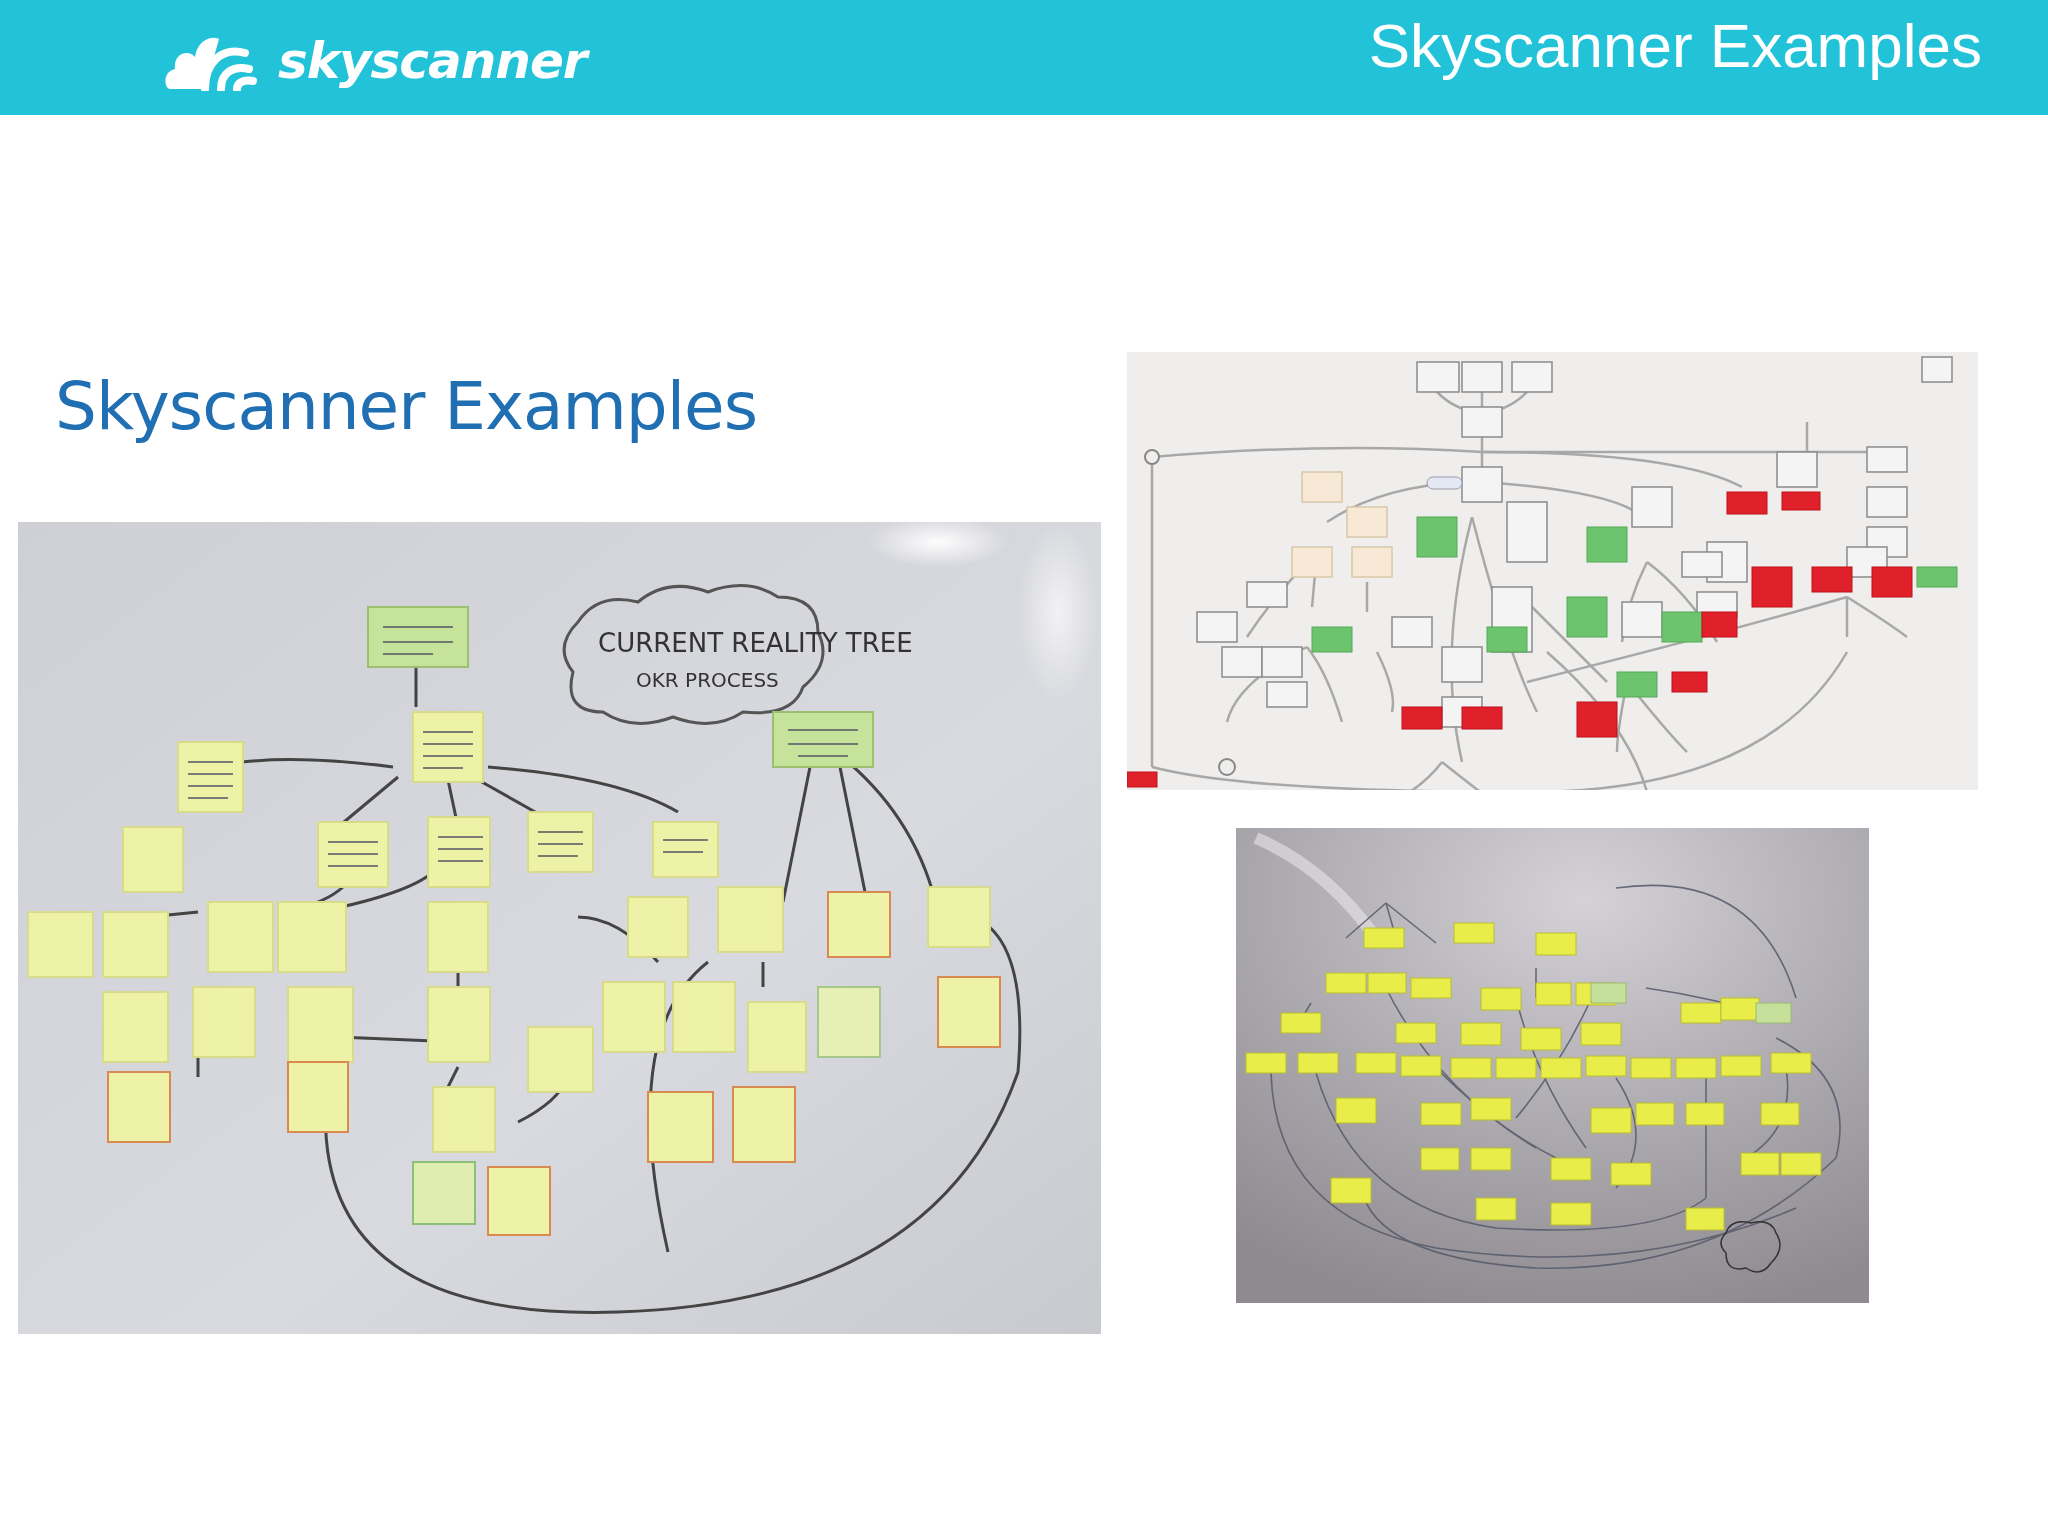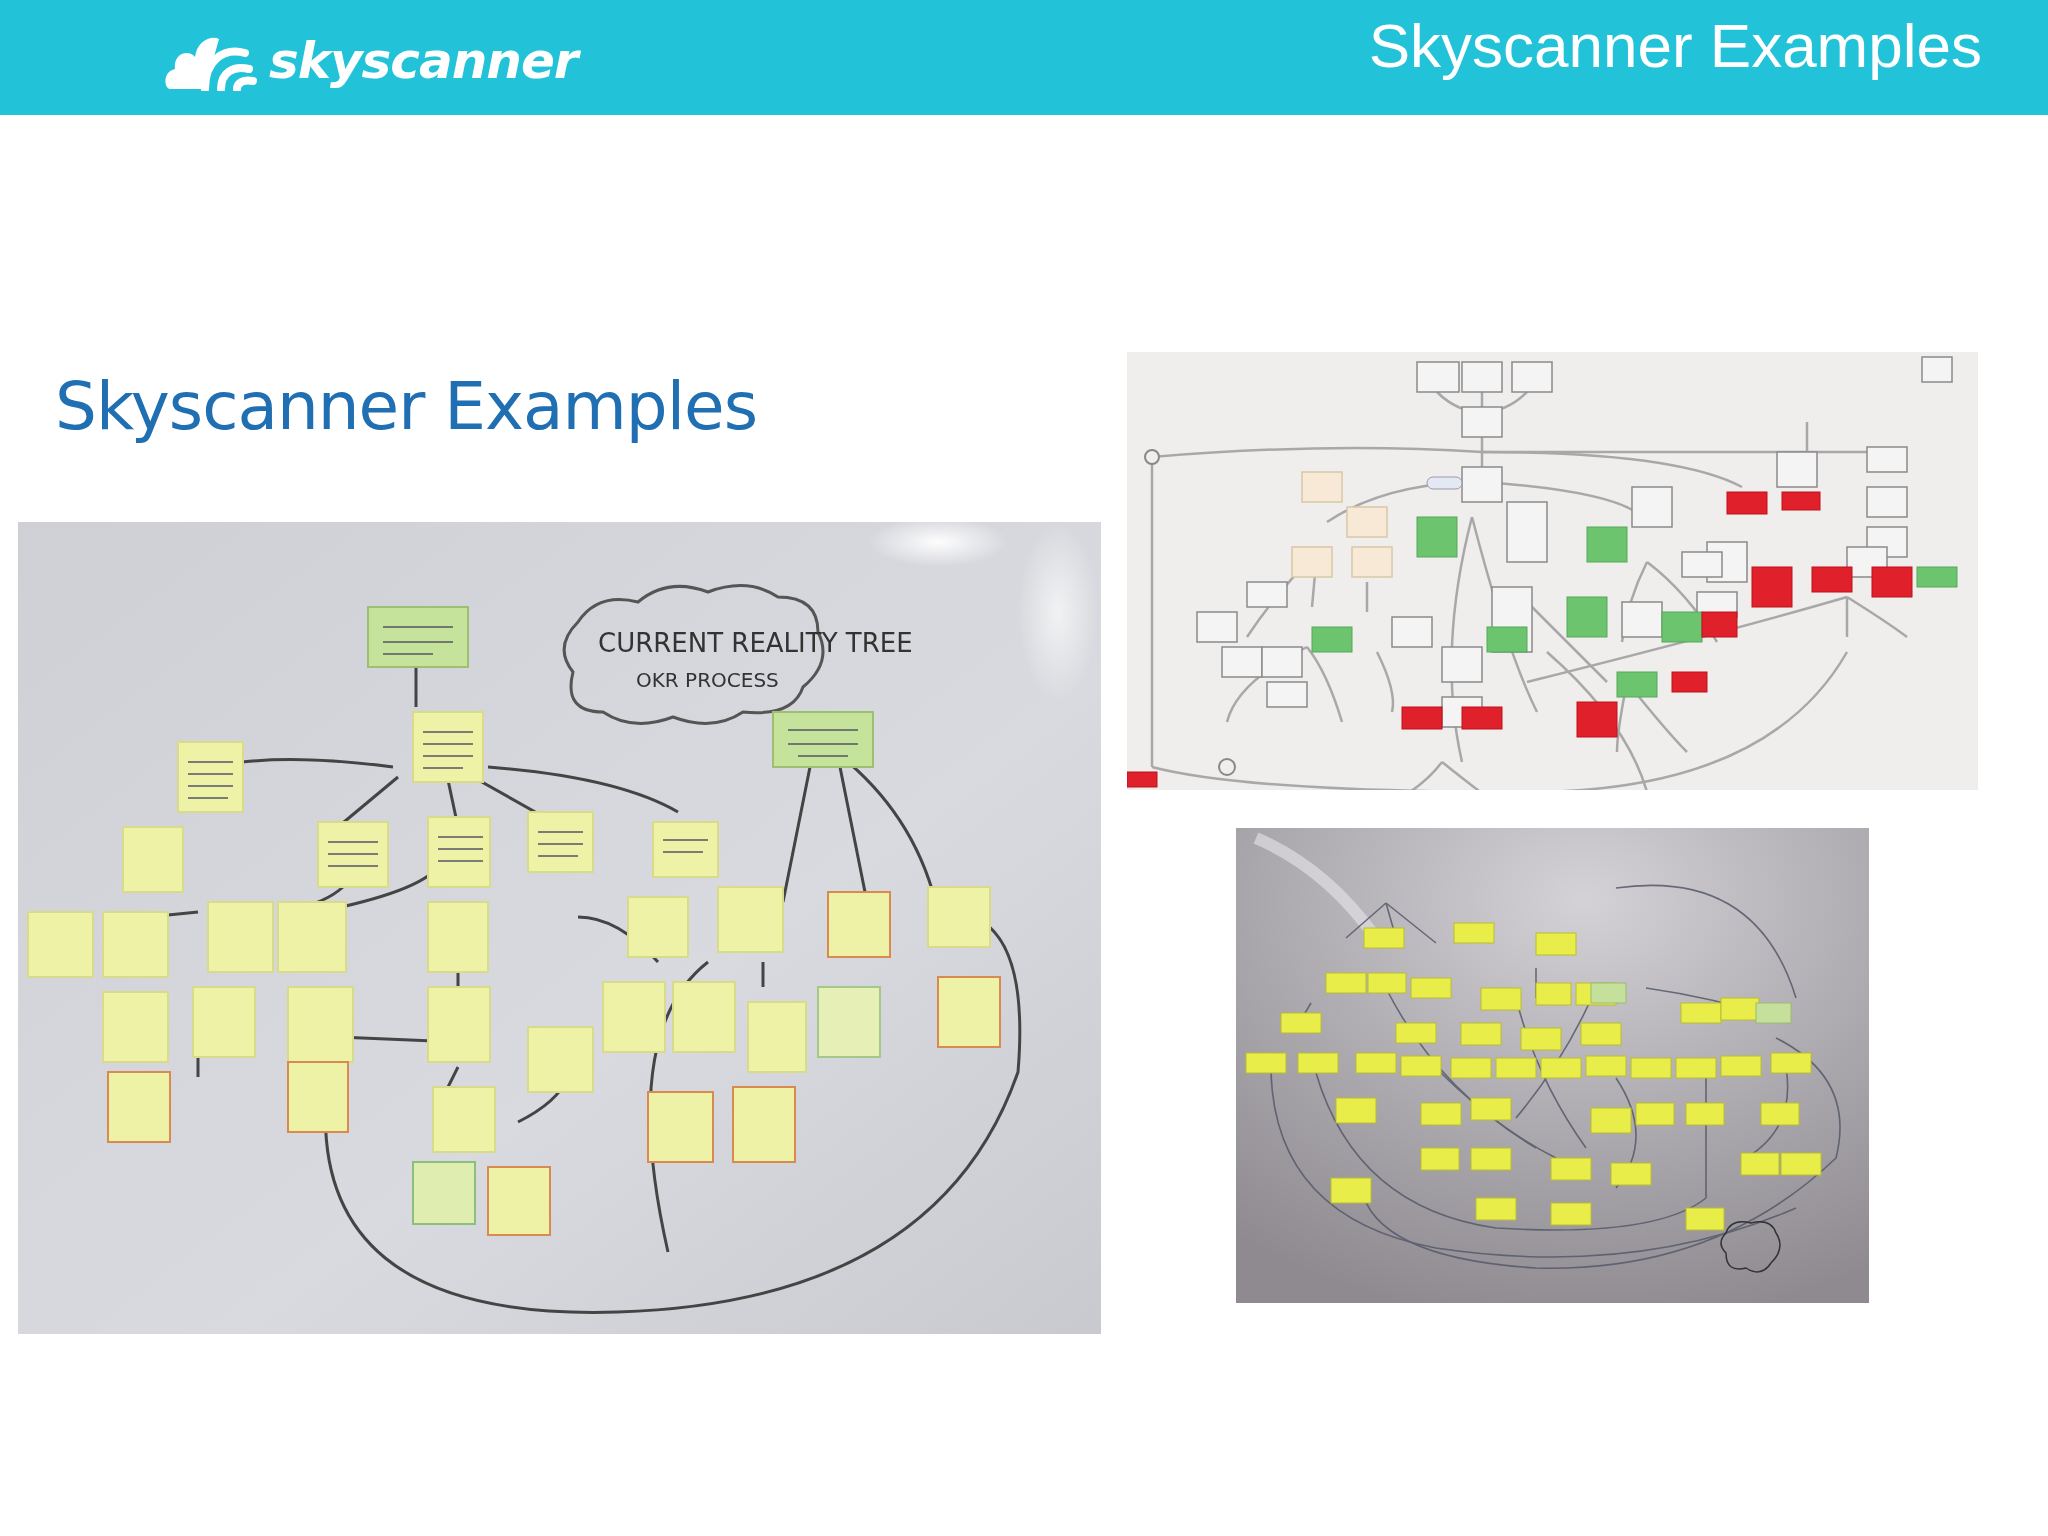--- a/index.html
+++ b/index.html
@@ -1,18 +1,18 @@
 <!DOCTYPE html>
 <html><head>
 <meta charset="utf-8">
 <style>
   html,body{margin:0;padding:0;}
   body{width:2048px;height:1536px;background:#ffffff;position:relative;overflow:hidden;font-family:"Liberation Sans",sans-serif;}
   .topbar{position:absolute;left:0;top:0;width:2048px;height:115px;background:#22c3d9;}
-  .logo{position:absolute;left:165px;top:26px;height:70px;display:flex;align-items:center;}
+  .logo{position:absolute;left:165px;top:26px;height:70px;display:flex;align-items:center;gap:9px;}
   .logo svg{display:block;}
   .logo-text{font-family:"DejaVu Sans",sans-serif;font-style:italic;font-weight:bold;color:#fff;font-size:50px;letter-spacing:-1px;margin-left:4px;}
   .header-title{position:absolute;right:66px;top:10px;color:#fff;font-size:62px;font-family:"Liberation Sans",sans-serif;}
   .slide-title{position:absolute;left:55px;top:368px;color:#1f6fb2;font-size:66px;font-family:"DejaVu Sans",sans-serif;letter-spacing:-1px;}
   .photo{position:absolute;overflow:hidden;}
   .photo svg{display:block;width:100%;height:100%;}
   #photo-whiteboard{left:18px;top:522px;width:1083px;height:812px;}
   #photo-digital{left:1127px;top:352px;width:851px;height:438px;}
   #photo-wall{left:1236px;top:828px;width:633px;height:475px;}
 </style>

